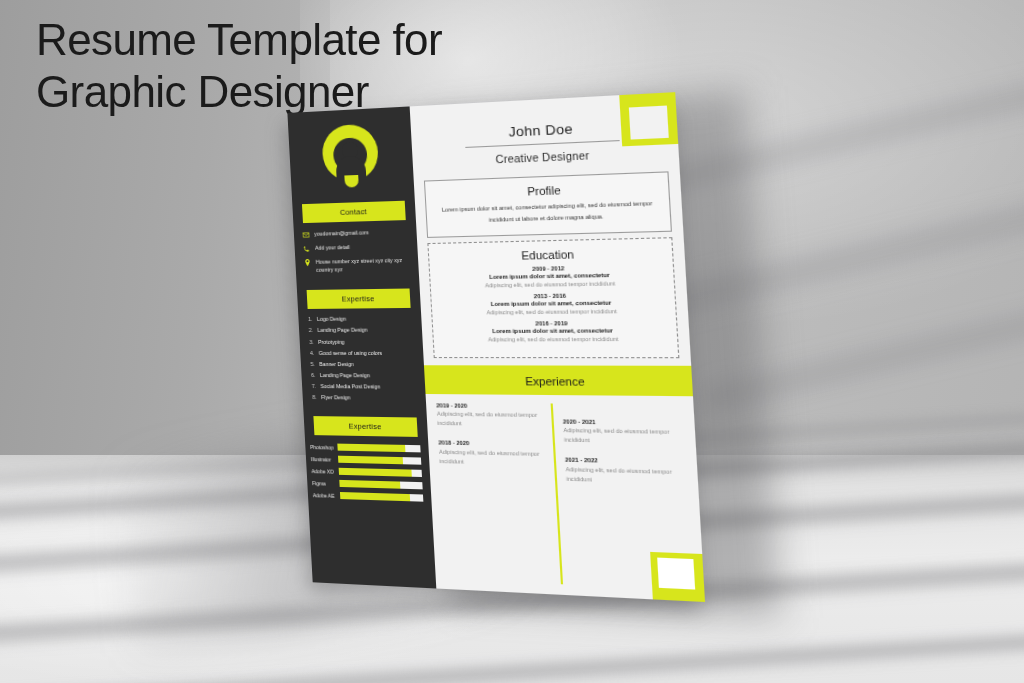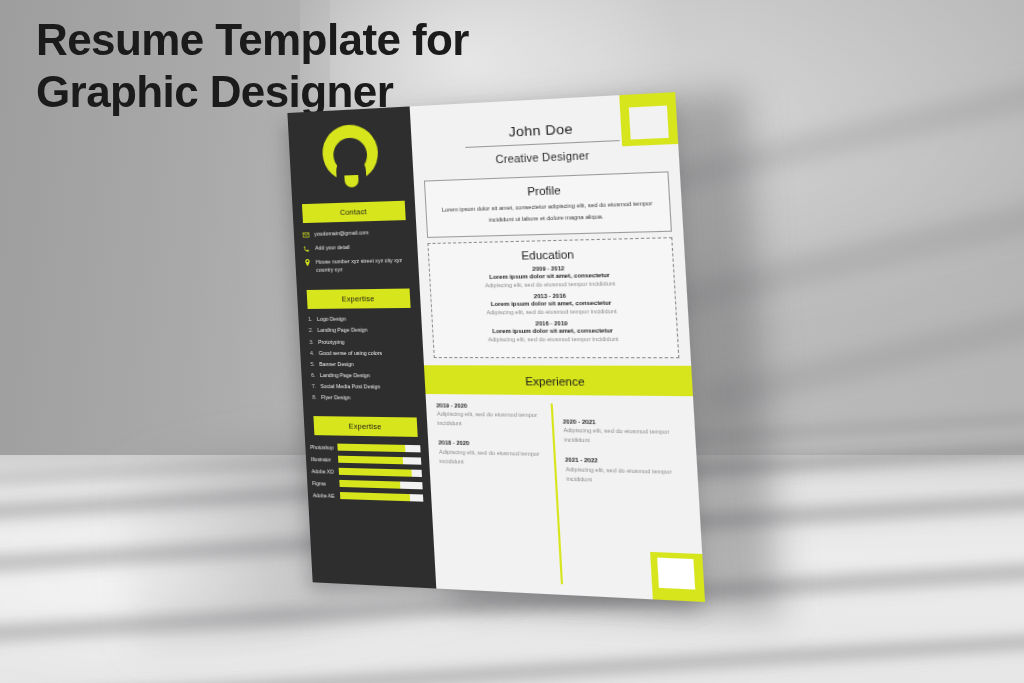--- a/index.html
+++ b/index.html
@@ -72,21 +72,21 @@
   .floor-contact{
     position:absolute; left:300px; top:556px; width:290px; height:40px;
     background:radial-gradient(ellipse 150px 18px at 50% 50%, rgba(80,80,82,.42), rgba(80,80,82,0) 72%);
     filter:blur(4px);
     transform:rotate(6deg);
   }
 
   
   #headline {
     position:absolute; left:36px; top:14px; width:560px;
-    font-size:44px; font-weight:bold; line-height:1.18;
+    font-size:44px; font-weight:normal; line-height:1.18;
     color:#1b1b1b; letter-spacing:-.6px;
     white-space:pre-line;
   }
 
   
   #sheet-wrap{
     position:absolute; left:300px; top:112px;
     width:372px; height:470px;
     transform:perspective(1250px) rotateY(-15.5deg) rotateZ(-3.2deg) skewY(3.1deg);
     transform-origin:left center;

